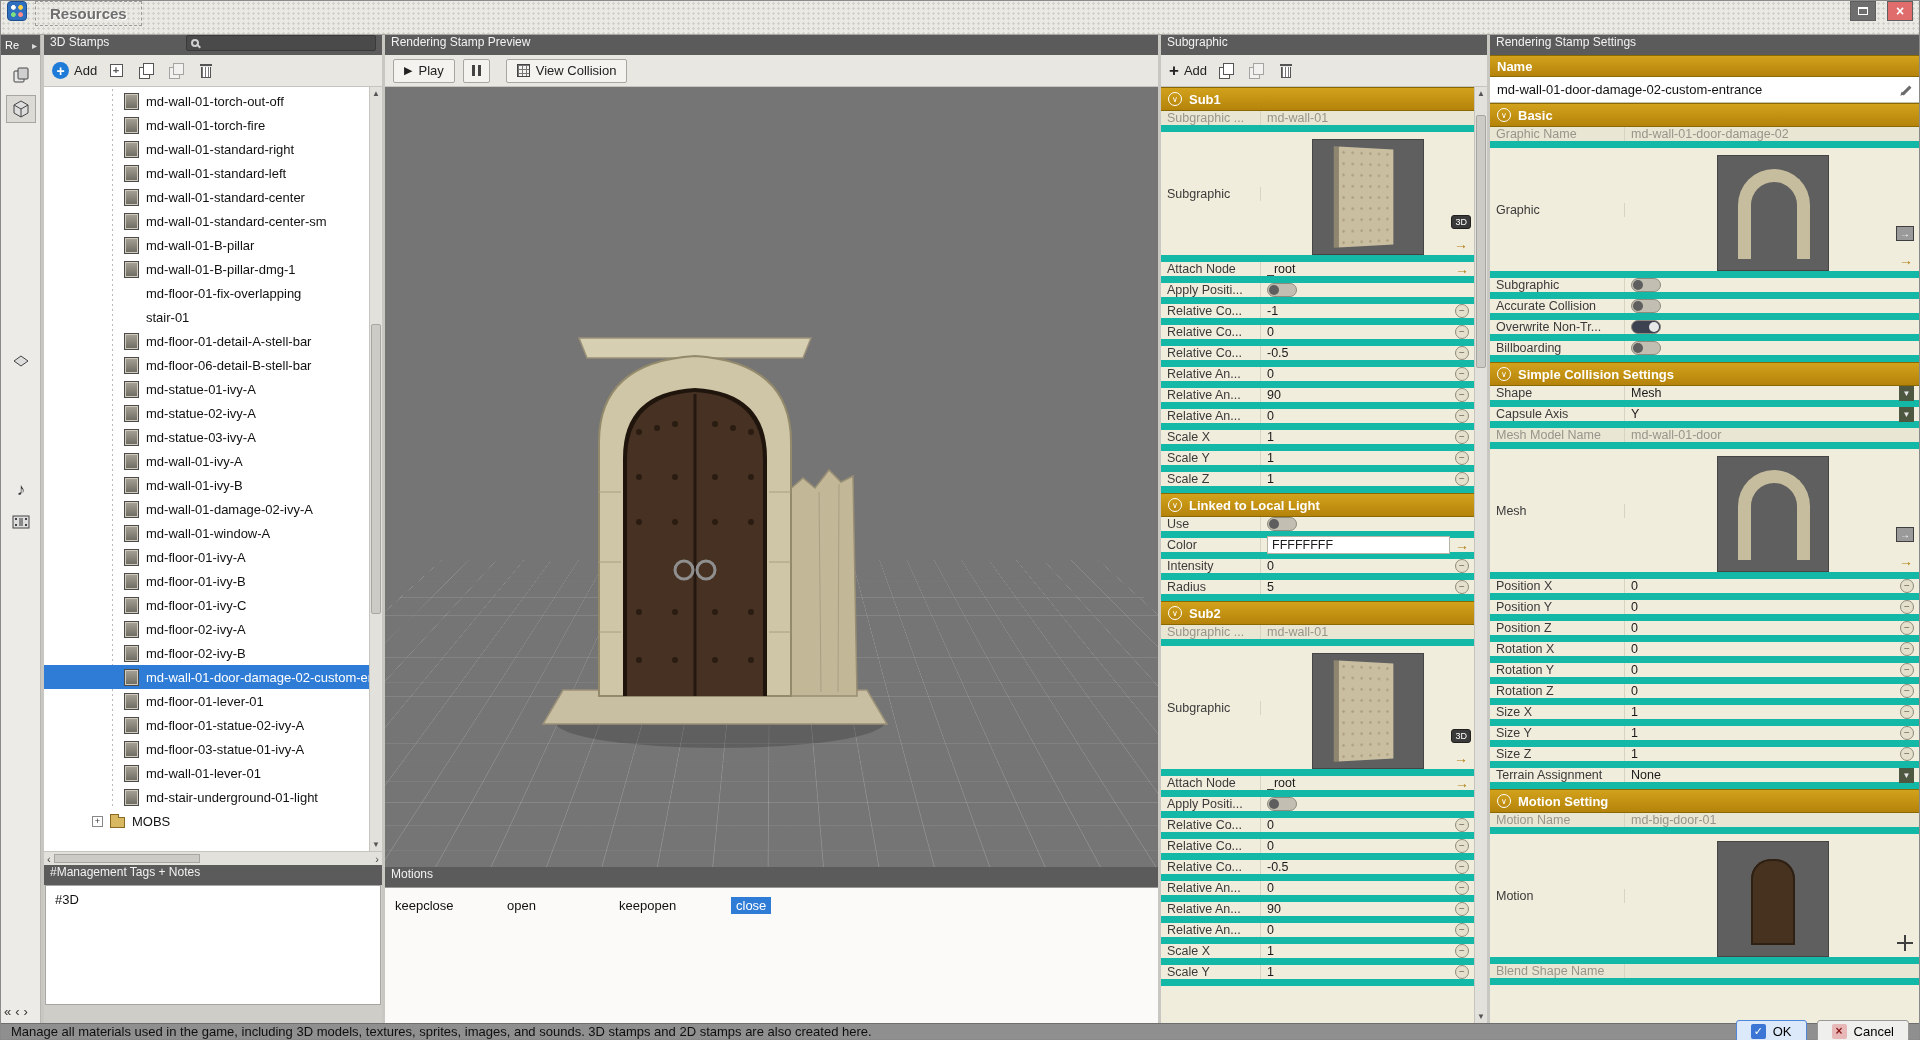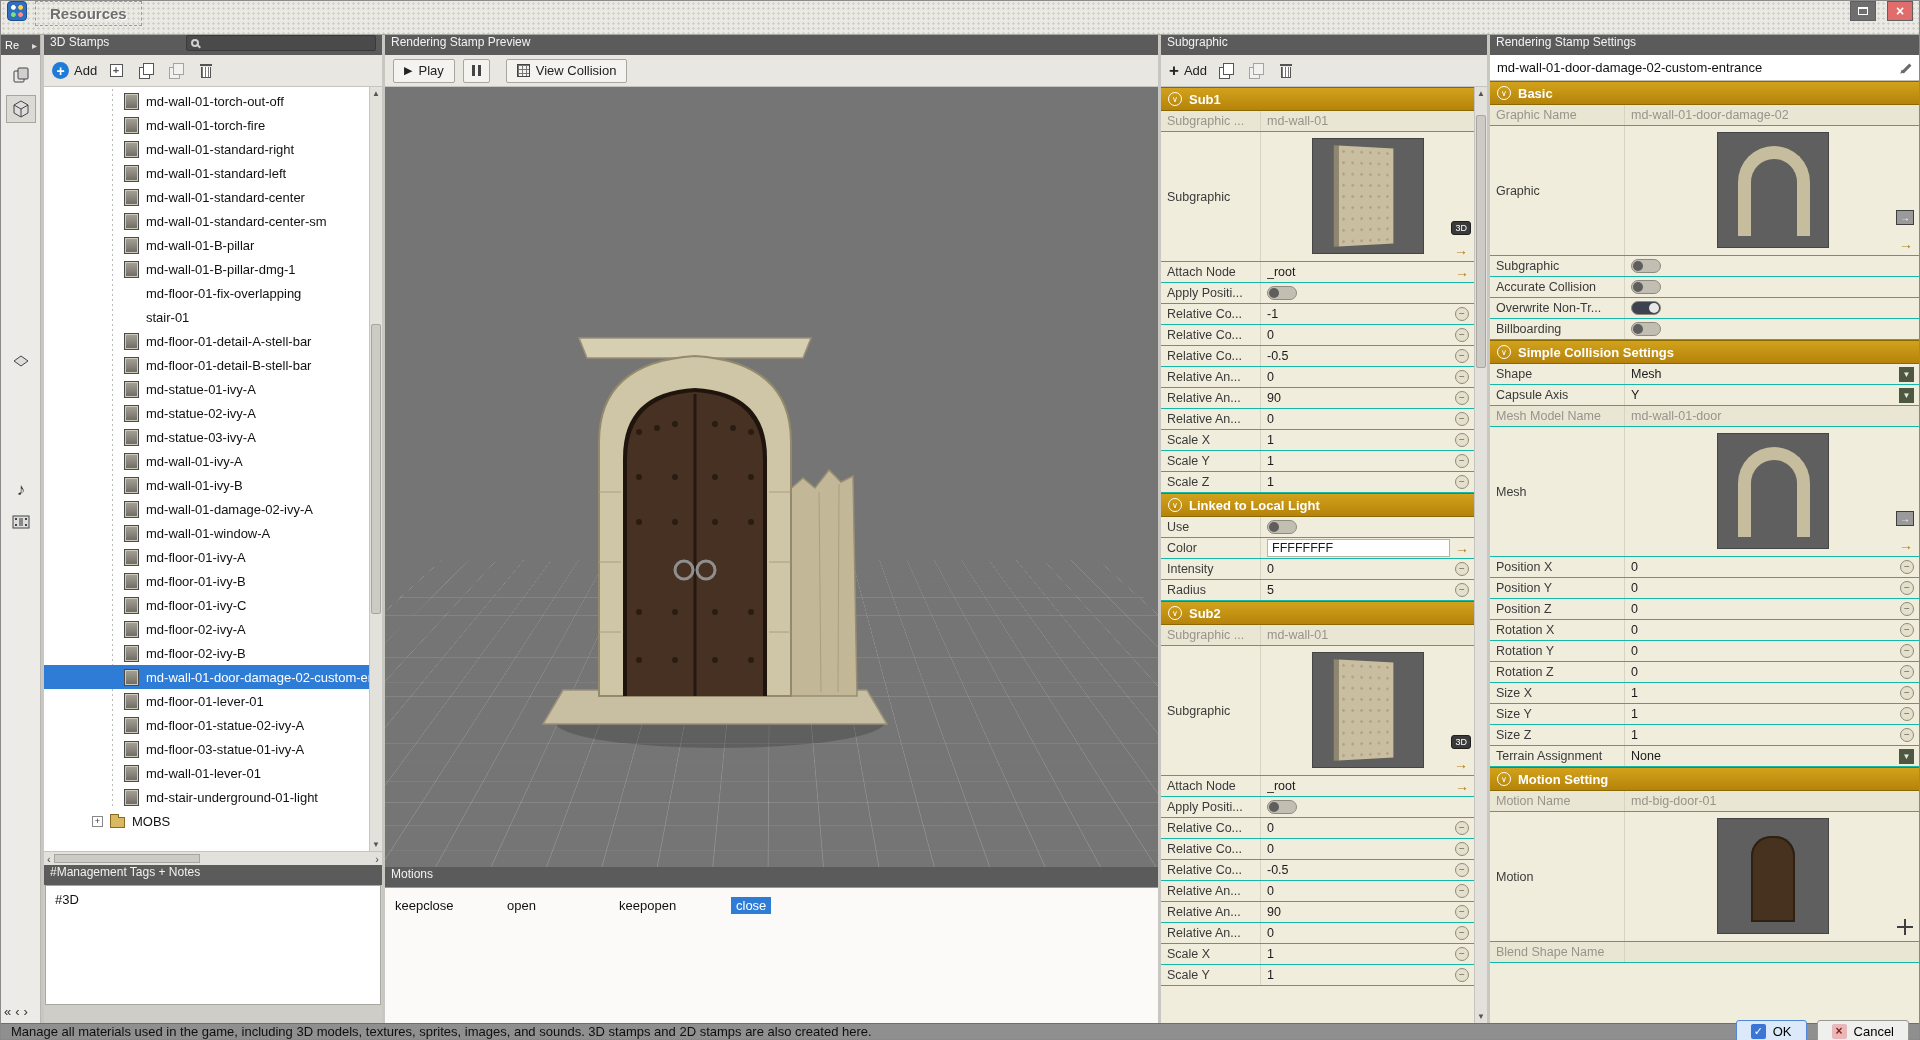--- a/index.html
+++ b/index.html
@@ -103,21 +103,21 @@
   .motion-cell .sel { background:#2e7cd6; color:#fff; padding:1px 5px; }
 
   
   .subg { width:326px; flex:none; }
   .settings { width:429px; flex:none; }
   .prop-scroll { flex:1; display:flex; min-height:0; }
   .prop-body { flex:1; overflow:hidden; background:#f1eddc; min-width:0; }
 
   .prop-section { height:24px; background:linear-gradient(#d2a21c,#b5830a); color:#fff; display:flex; align-items:center; gap:7px; padding:0 7px; font-size:13px; font-weight:bold; border-top:1px solid #8a6a00; border-bottom:1px solid #8a6a00; }
   .sec-icon { width:14px; height:14px; border:1px solid #fff; border-radius:50%; font-size:8px; display:flex; align-items:center; justify-content:center; font-weight:normal; flex:none; }
-  .prop-row { display:flex; height:21px; border-bottom:1px solid #14b8a6; font-size:12.5px; background:#f1eddc; }
+  .prop-row { display:flex; height:21px; border-bottom:7px solid #14b8a6; font-size:12.5px; background:#f1eddc;align-items:center; }
   .prop-label { width:100px; flex:none; padding-left:6px; color:#3a3a3a; white-space:nowrap; overflow:hidden; border-right:1px solid #d8d4c2; display:flex; align-items:center; }
   .settings .prop-label { width:135px; }
   .prop-value { flex:1; display:flex; align-items:center; padding:0 5px 0 6px; position:relative; min-width:0; color:#1a1a1a; }
   .prop-row.readonly { background:#eae6d4; }
   .prop-row.readonly .prop-label,.prop-row.readonly .prop-value { color:#98948a; }
   .val-text { flex:1; white-space:nowrap; overflow:hidden; }
   .val-input { flex:1; background:#fff; border:1px solid #b8b4a4; padding:0 4px; line-height:16px; }
   .reset { width:14px; height:14px; border:1px solid #8e8a7a; border-radius:50%; background:#e4e0cc; color:#6a665a; font-size:10px; line-height:12px; text-align:center; flex:none; margin-left:5px; }
   .goto { color:#b07e10; font-weight:bold; font-size:14px; margin-left:5px; line-height:1; }
   .dd-btn { width:15px; height:15px; background:#4e5840; color:#e8e8e8; font-size:8px; display:flex; align-items:center; justify-content:center; flex:none; margin-left:5px; }
@@ -285,21 +285,21 @@
               <div class="tree-row">
                 <span class="tree-icon hiddenicon"></span>
                 <span class="tree-label">stair-01</span>
               </div>
               <div class="tree-row">
                 <span class="tree-icon"></span>
                 <span class="tree-label">md-floor-01-detail-A-stell-bar</span>
               </div>
               <div class="tree-row">
                 <span class="tree-icon"></span>
-                <span class="tree-label">md-floor-01-detail-B-stell-bar</span>
+                <span class="tree-label">md-floor-06-detail-B-stell-bar</span>
               </div>
               <div class="tree-row">
                 <span class="tree-icon"></span>
                 <span class="tree-label">md-statue-01-ivy-A</span>
               </div>
               <div class="tree-row">
                 <span class="tree-icon"></span>
                 <span class="tree-label">md-statue-02-ivy-A</span>
               </div>
               <div class="tree-row">
@@ -719,20 +719,23 @@
           <div class="thumb" style="top:3%;height:27%;"></div>
           <div class="sarrow bot">▼</div>
         </div>
       </div>
     </div>
 
     <div class="panel settings">
       <div class="panel-header">
         <span>Rendering Stamp Settings</span>
       </div>
+      <div class="prop-section name-section">
+        <span class="sec-label">Name</span>
+      </div>
       <div class="name-field">
         <span class="name-text">md-wall-01-door-damage-02-custom-entrance</span>
         <span class="ic-pencil"></span>
       </div>
       <div class="prop-scroll">
         <div class="prop-body" id="set-rows">
             <div class="prop-section">
               <span class="sec-icon">∨</span>
               <span class="sec-label">Basic</span>
             </div>

